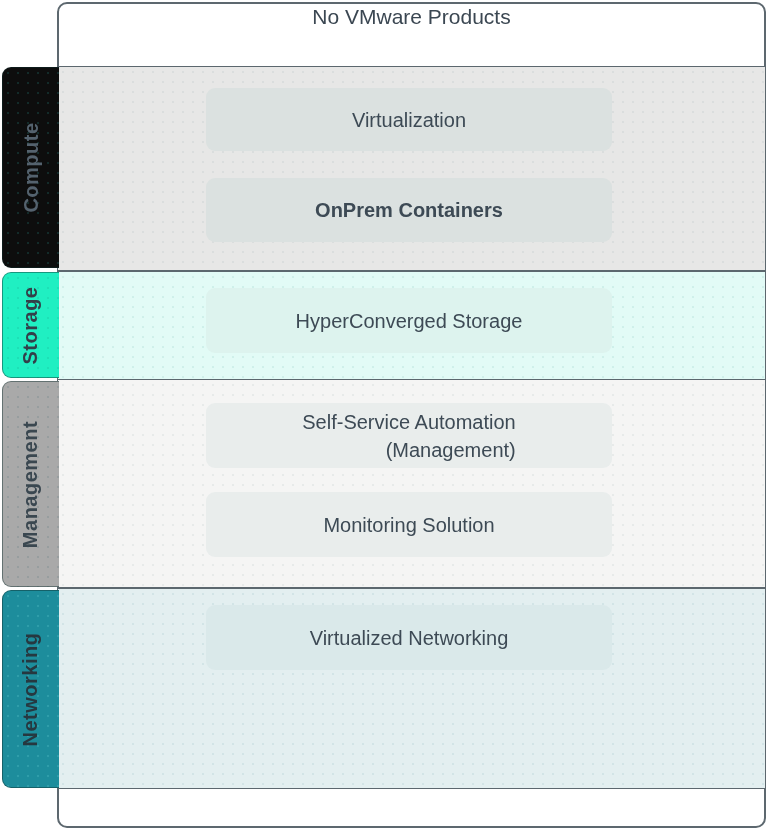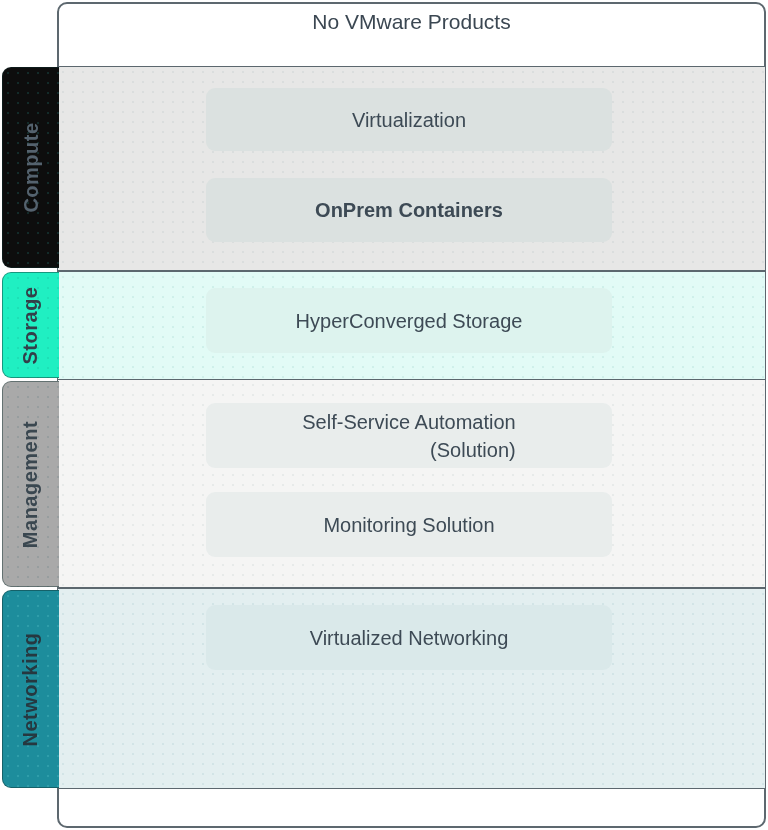--- a/index.html
+++ b/index.html
@@ -21,21 +21,20 @@
     position: absolute;
     left: 57px; top: 2px;
     width: 709px; height: 826px;
     background: #ffffff;
     border: 2px solid #5d686f;
     border-radius: 10px;
   }
   .title {
     width: 100%;
     text-align: center;
-    padding-top: 5px;
     font-size: 21px;
     line-height: 26px;
     color: #3b4752;
   }
 
   
   .section {
     position: absolute;
     left: 57px;
     width: 709px;
@@ -133,21 +132,21 @@
 
   <div class="section sec-storage">
     <div class="box box-s1">
       <span>HyperConverged Storage</span>
     </div>
   </div>
 
   <div class="section sec-management">
     <div class="box box-m1">
       <span>Self-Service Automation
-(Solution)</span>
+(Management)</span>
     </div>
     <div class="box box-m2">
       <span>Monitoring Solution</span>
     </div>
   </div>
 
   <div class="section sec-networking">
     <div class="box box-n1">
       <span>Virtualized Networking</span>
     </div>

